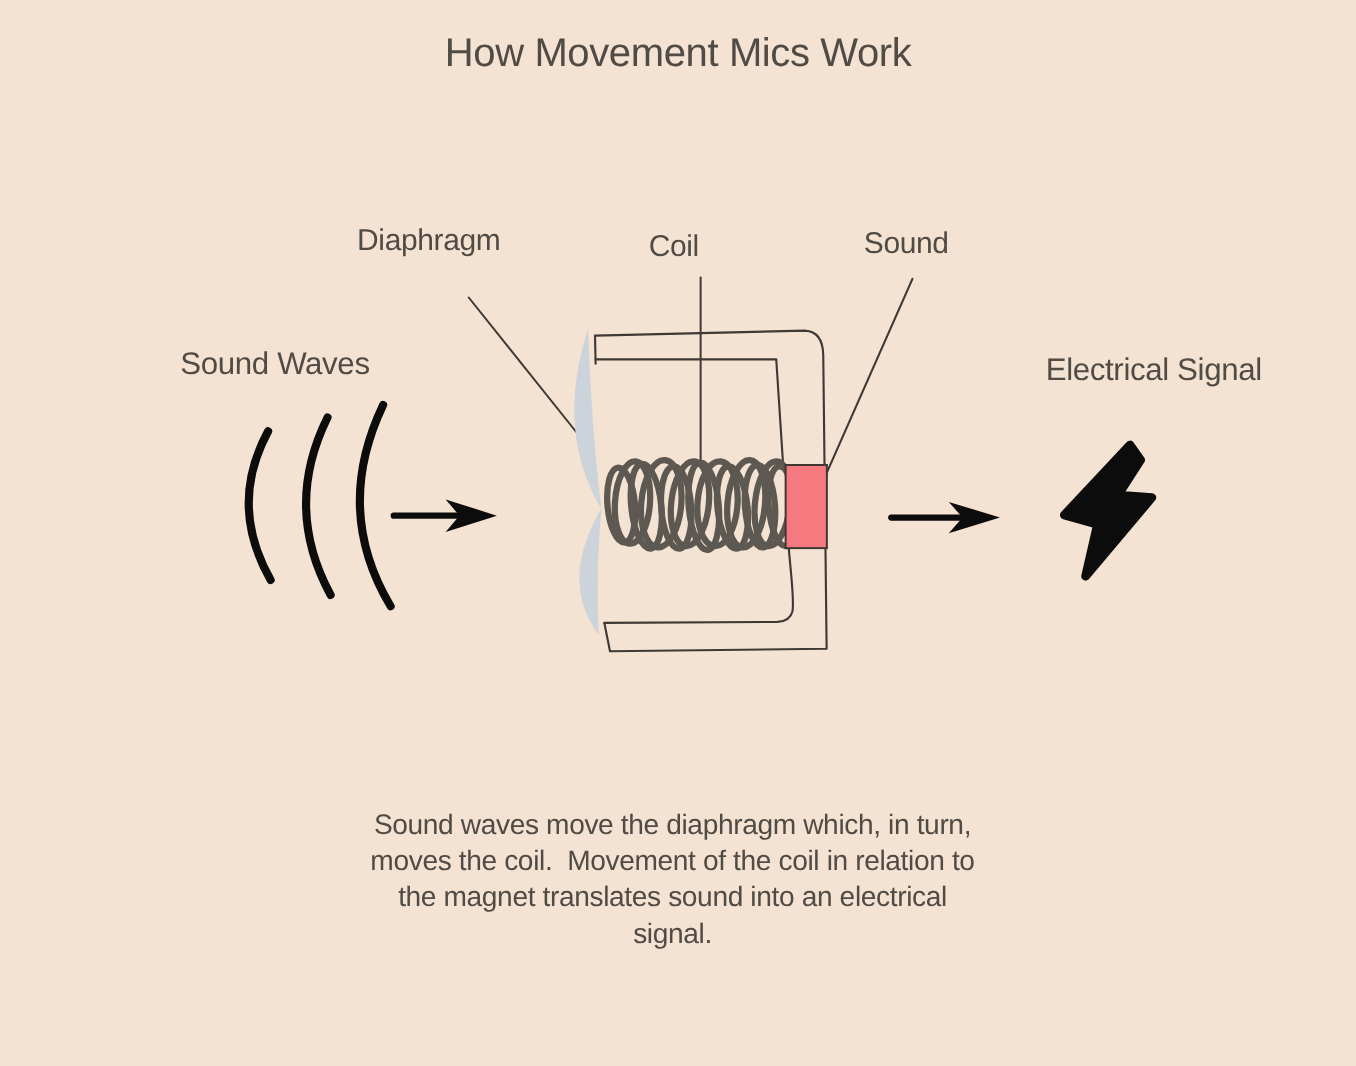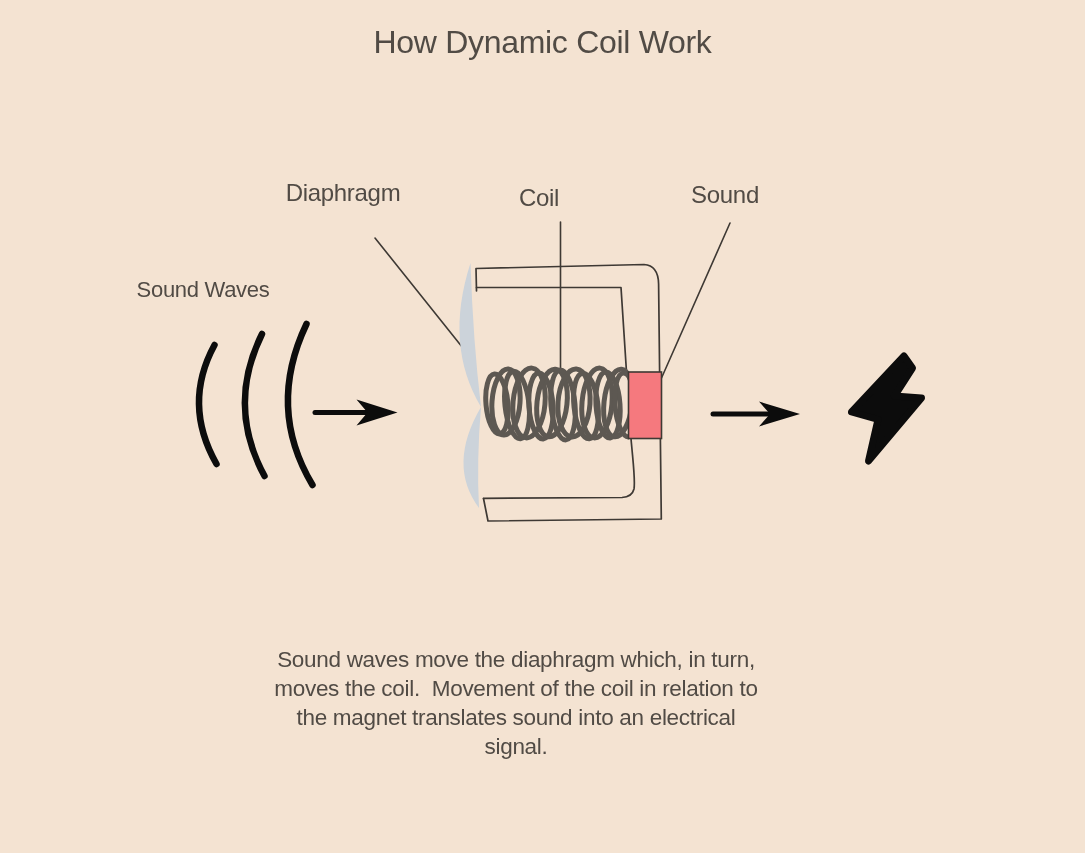--- a/index.html
+++ b/index.html
@@ -16,53 +16,55 @@
     left: 0; right: 0; top: 24px;
     text-align: center;
     font-size: 32px;
   }
   .diagram-label {
     font-size: 24px;
     transform: translateX(-50%);
     white-space: nowrap;
   }
   .side-label {
-    font-size: 22px;
+    font-size: 25px;
     transform: translateX(-50%);
     white-space: nowrap;
+    margin-left: 17px;
   }
   #caption {
-    left: 256px; top: 645px;
+    left: 278px; top: 645px;
     width: 520px;
     text-align: center;
     font-size: 22.5px;
     line-height: 29px;
     white-space: pre;
   }
   #diagram-svg { position: absolute; left: 0; top: 0; }
   .outline { fill: none; stroke: #3e3934; stroke-width: 1.7; stroke-linejoin: round; stroke-linecap: round; }
   .leader  { fill: none; stroke: #3e3934; stroke-width: 1.6; stroke-linecap: round; }
   .coil-loop { fill: none; stroke: #5d5852; stroke-width: 5; stroke-linecap: round; }
   .wave { fill: none; stroke: #0c0c0c; stroke-width: 6.5; stroke-linecap: round; }
   .arrow-shaft { fill: none; stroke: #0c0c0c; stroke-width: 5; stroke-linecap: round; }
   .arrow-head { fill: #0c0c0c; stroke: none; }
   .bolt { fill: #0c0c0c; stroke: #0c0c0c; stroke-width: 7; stroke-linejoin: round; stroke-linecap: round; }
 </style>
 </head>
 <body>
 
 <div id="canvas" style="background: rgb(244, 227, 210);">
 
-  <div id="title" class="txt">How Dynamic Coil Work</div>
+  <div id="title" class="txt">How Movement Mics Work</div>
 
   <div class="txt diagram-label" style="left:343px; top:179px;text-align:center;">Diaphragm</div>
   <div class="txt diagram-label" style="left:539px; top:184px;text-align:center;">Coil</div>
   <div class="txt diagram-label" style="left:725px; top:181px;">Sound</div>
 
   <div class="txt side-label" style="left:203px; top:277px;">Sound Waves</div>
+  <div class="txt side-label" style="left:906px; top:282px;">Electrical Signal</div>
 
   <svg id="diagram-svg" width="1085" height="853" viewBox="0 0 1085 853">
 
     <g>
       <path class="wave" d="M 214.5 345 Q 182.5 404 216.5 464"></path>
       <path class="wave" d="M 262 334 Q 226.5 406 264.5 476"></path>
       <path class="wave" d="M 306.5 324 Q 266.5 408 312.5 485"></path>
     </g>
 
     <g>

